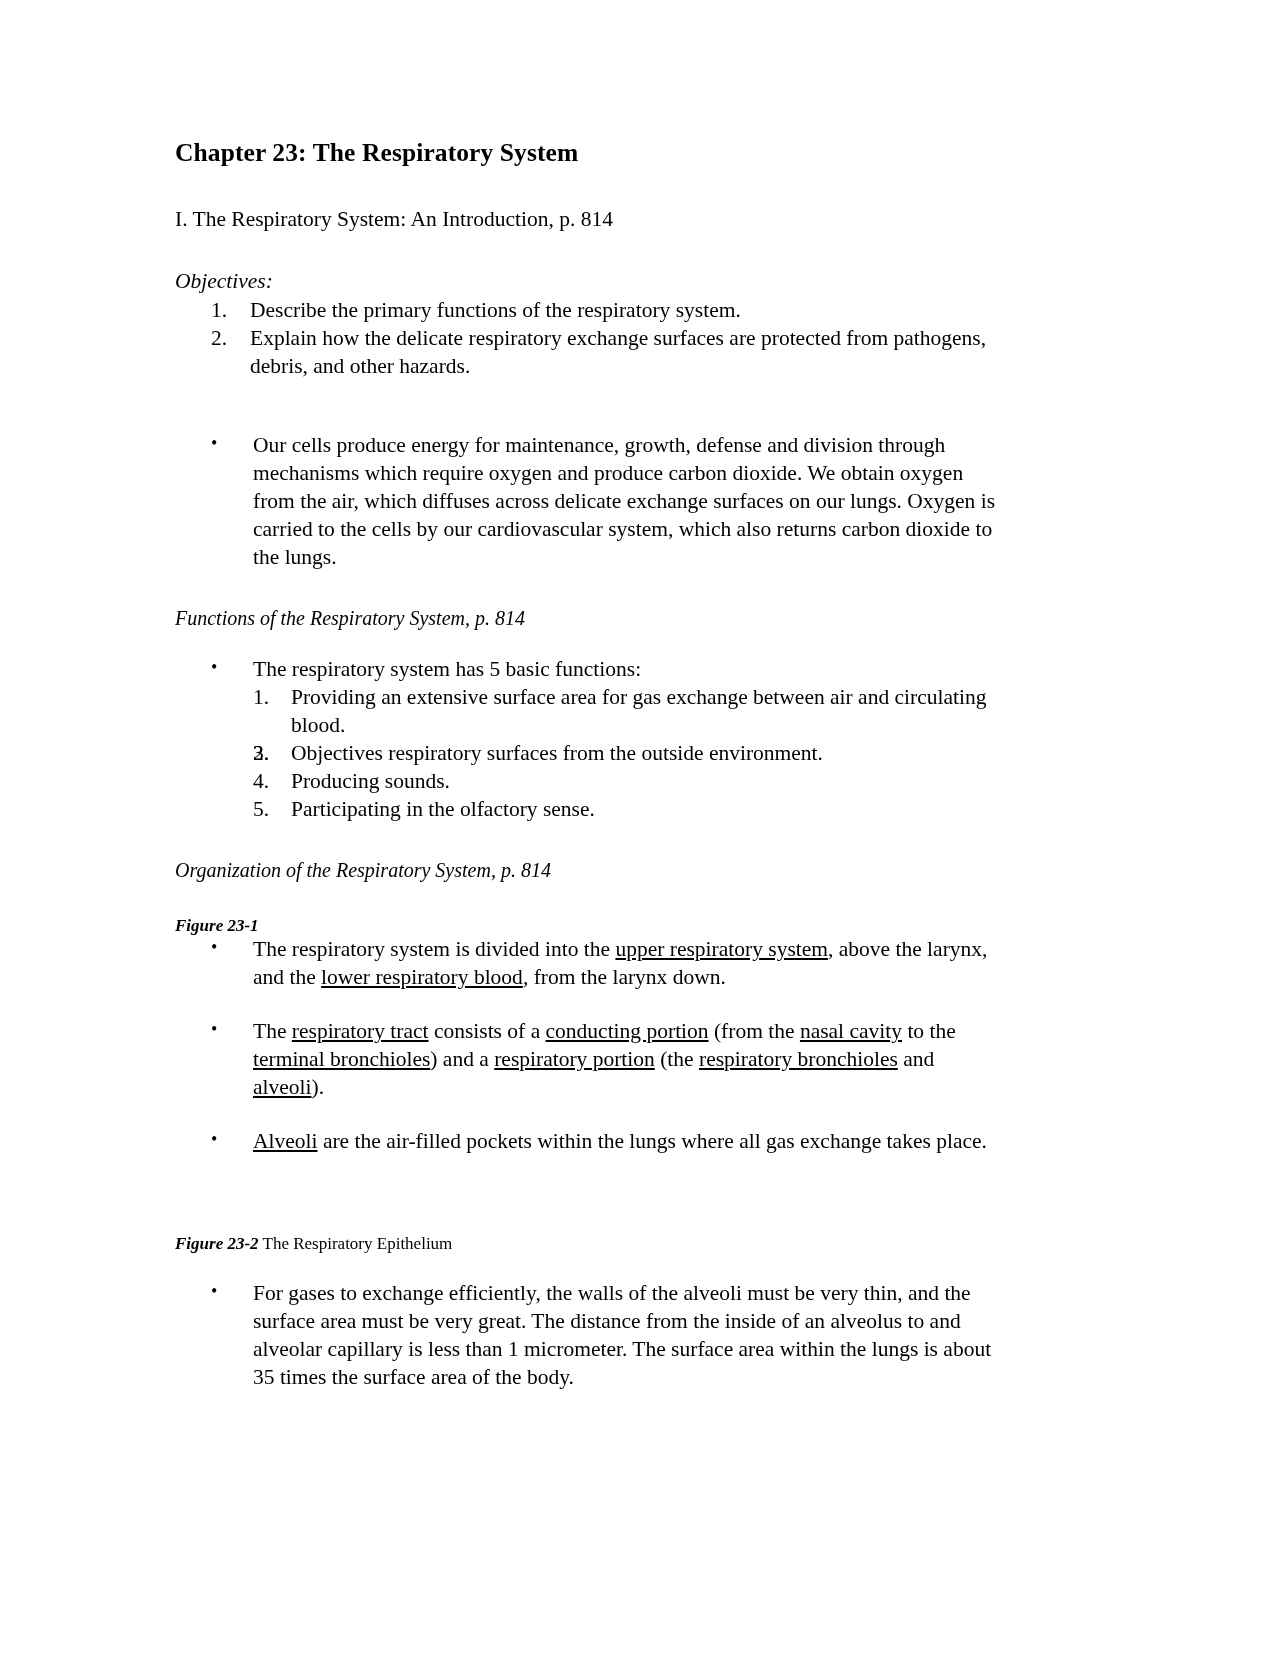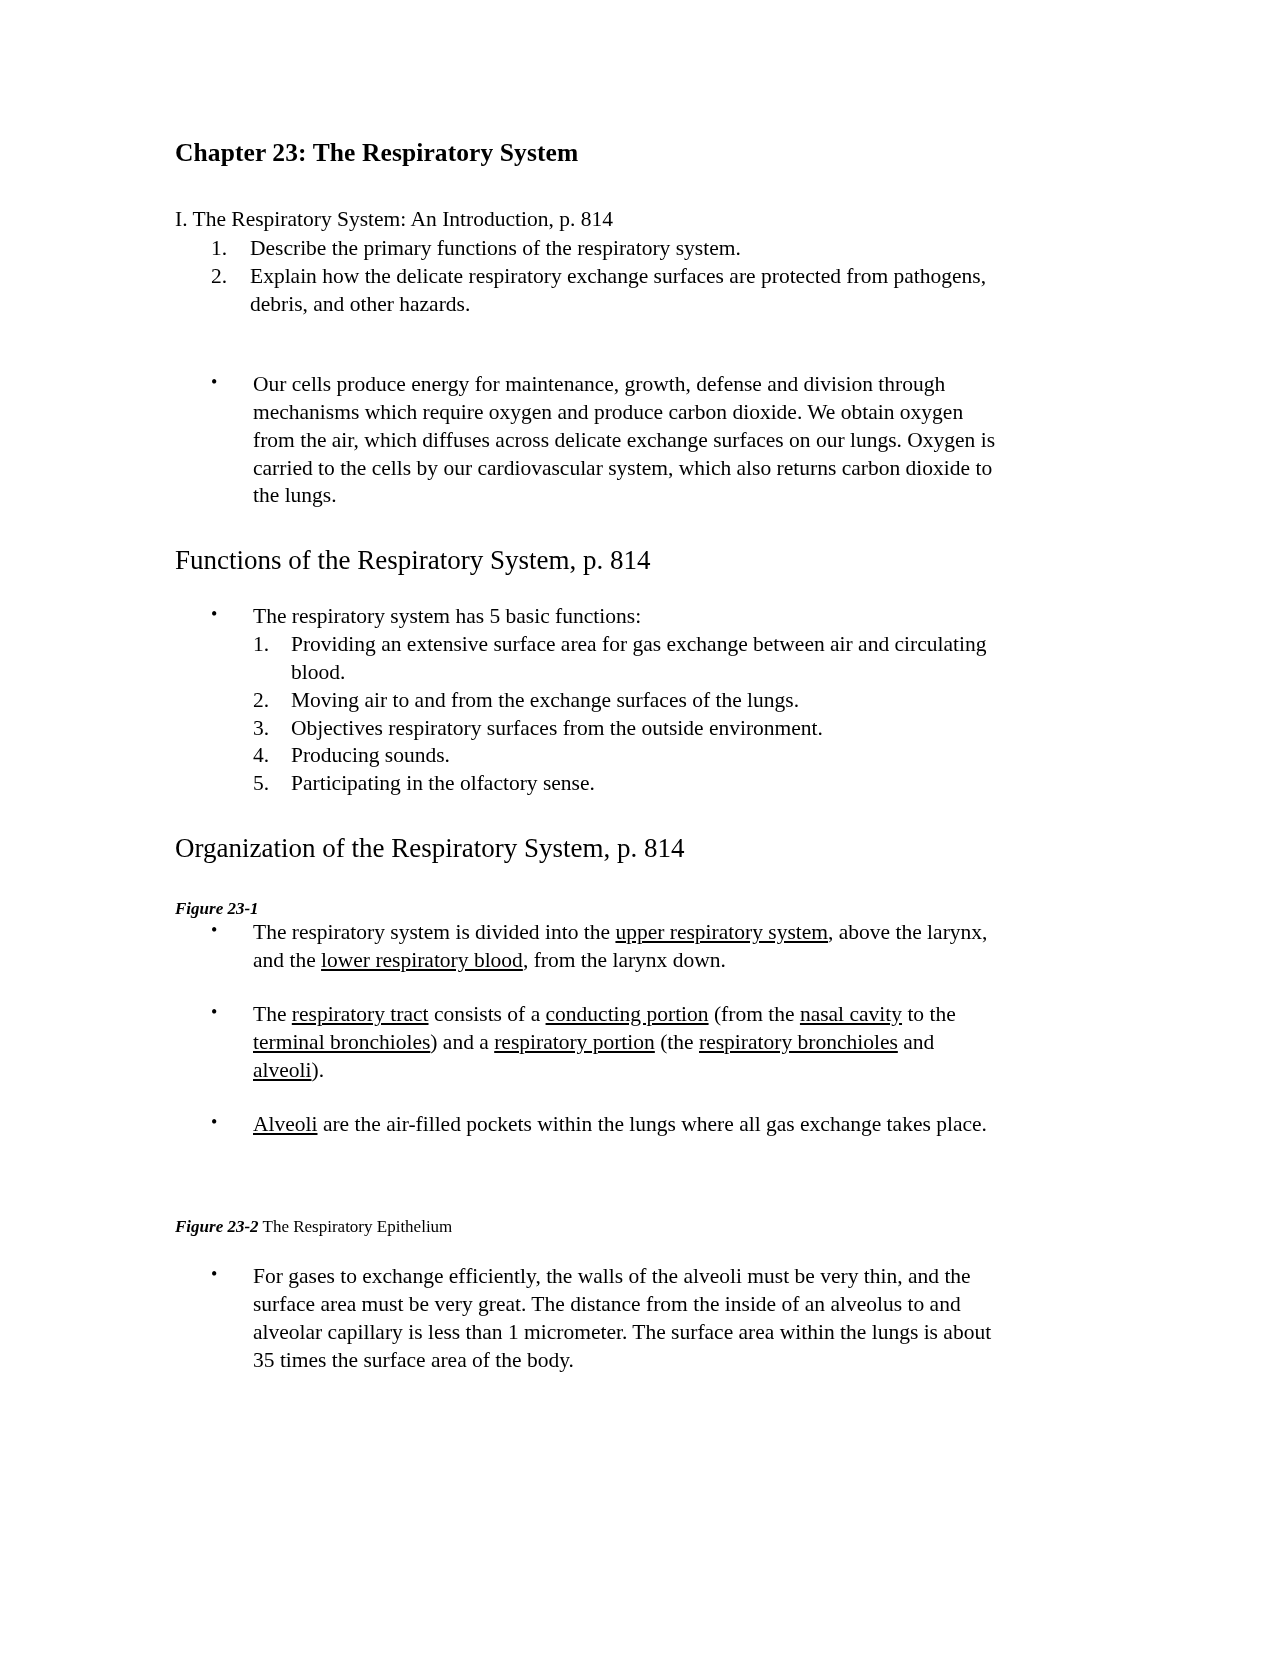--- a/index.html
+++ b/index.html
@@ -29,21 +29,22 @@
     margin: 0 0 0 0;
     letter-spacing: 0.1px;
   }
   .section-heading {
     font-size: 21.5px;
     font-weight: normal;
     line-height: 1.2;
     margin: 39px 0 0 0;
   }
   .italic-heading {
-    font-size: 27px;
+    font-size: 20px;
+    font-style: italic;
     line-height: 1.2;
     margin: 34px 0 0 0;
   }
   .objectives-label {
     font-size: 21.5px;
     font-style: italic;
     line-height: 1.2;
     margin: 36px 0 0 0;
   }
   .fig-heading {
@@ -127,20 +128,21 @@
 </style>
 </head>
 <body>
 
 <div class="page">
 
   <h1 class="doc-title">Chapter 23: The Respiratory System</h1>
 
   <h2 class="section-heading">I. The Respiratory System: An Introduction, p. 814</h2>
 
+  <div class="objectives-label">Objectives:</div>
 
   <ol class="num-list">
     <li>
       <span class="marker">1.</span>
       <span>Describe the primary functions of the respiratory system.</span>
     </li>
     <li>
       <span class="marker">2.</span>
       <span>Explain how the delicate respiratory exchange surfaces are protected from pathogens, debris, and other hazards.</span>
     </li>
@@ -161,21 +163,20 @@
     <li>
       <span class="bullet">•</span>
       <span>The respiratory system has 5 basic functions:</span>
       <ol class="sub-num">
         <li>
           <span class="marker">1.</span>
           <span>Providing an extensive surface area for gas exchange between air and circulating blood.</span>
         </li>
         <li>
           <span class="marker">2.</span>
-          <span>Moving air to and from the exchange surfaces of the lungs.</span>
         </li>
         <li>
           <span class="marker">3.</span>
           <span>Objectives respiratory surfaces from the outside environment.</span>
         </li>
         <li>
           <span class="marker">4.</span>
           <span>Producing sounds.</span>
         </li>
         <li>

